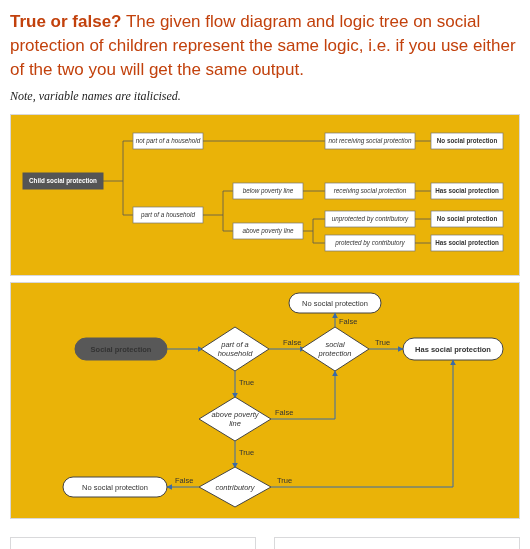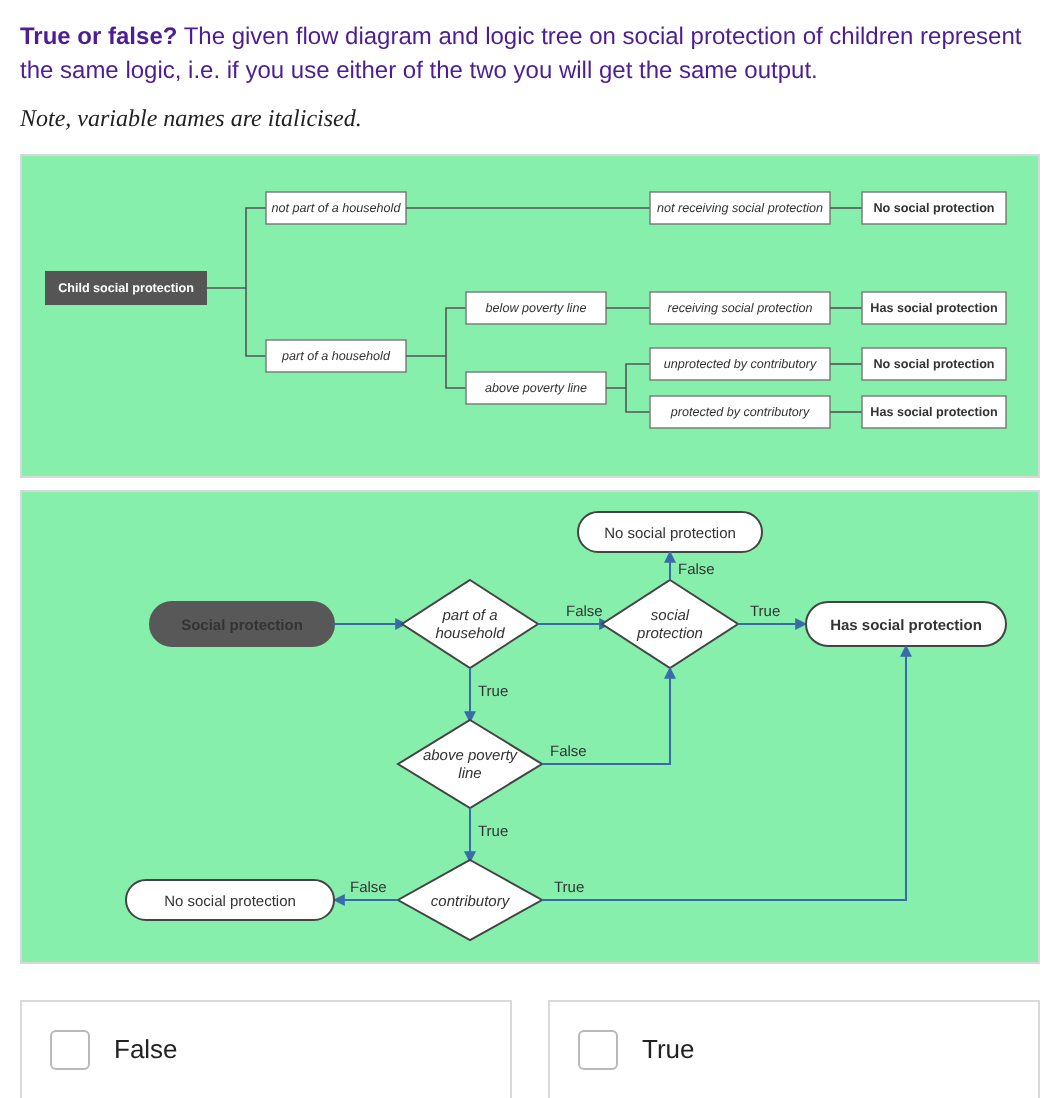--- a/index.html
+++ b/index.html
@@ -4,26 +4,26 @@
 <style>
   * { box-sizing: border-box; margin: 0; padding: 0; }
   body {
     font-family: -apple-system, BlinkMacSystemFont, "Segoe UI", Arial, sans-serif;
     font-size: 12px;
     color: #333;
     background: #fff;
     width: 530px;
     padding: 10px 10px 0 10px;
   }
-  .prompt { font-size: 12px; line-height: 1.4; margin-bottom: 8px; color: #4c1d95; }
+  .prompt { font-size: 17px; line-height: 1.4; margin-bottom: 8px; color: #c2410c; }
   .prompt strong { font-weight: 700; }
   .note { font-style: italic; font-size: 12px; margin-bottom: 10px; color: #222; font-family: Liberation Serif, serif; }
 
   .diagram-panel {
-    background: #86efac;
+    background: #eab308;
     border: 1px solid #d8d8da;
     width: 100%;
     overflow: hidden;
     margin-bottom: 6px;
   }
   .diagram-panel svg { display: block; }
 
   .answers {
     display: flex;
     gap: 18px;

